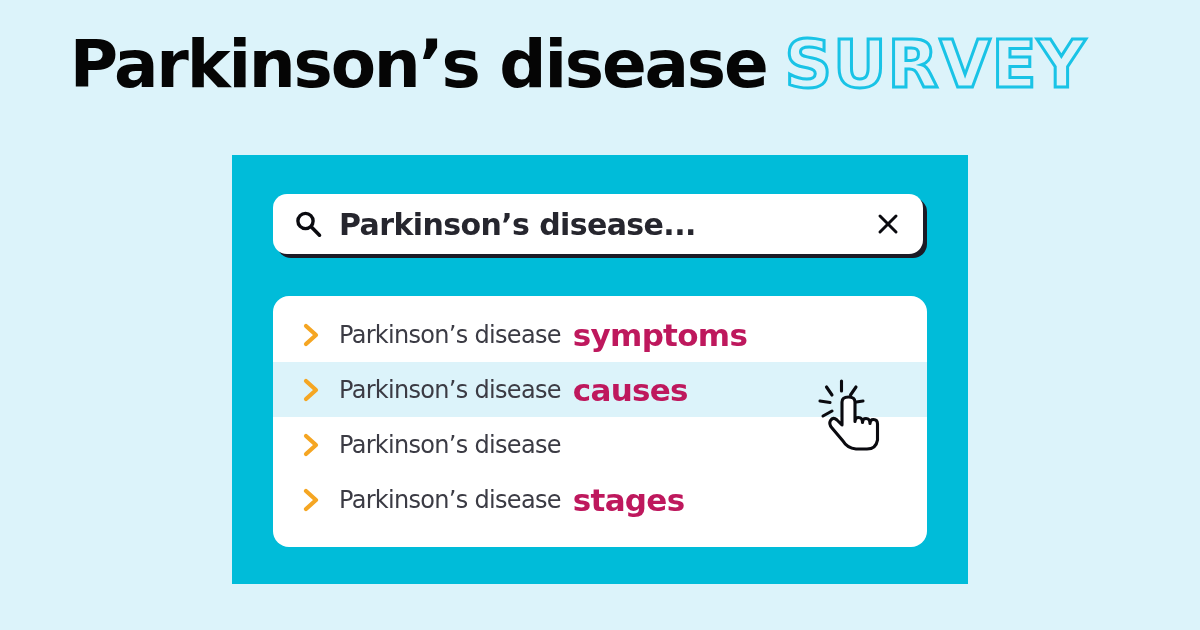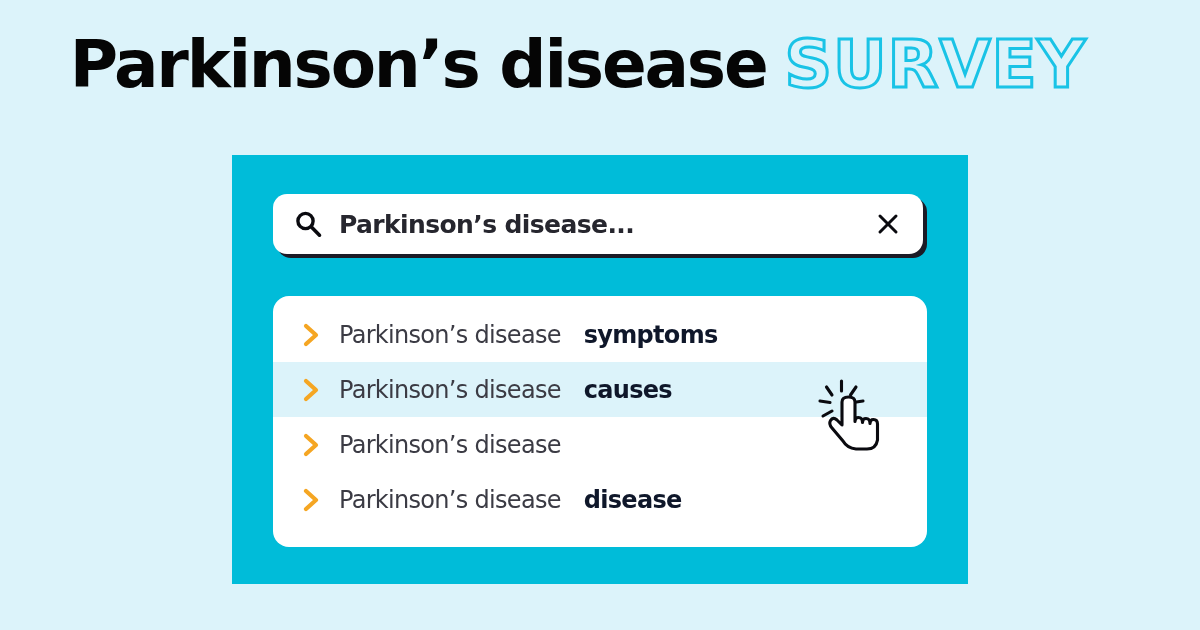--- a/index.html
+++ b/index.html
@@ -71,21 +71,21 @@
   }
   .search-icon {
     width: 30px;
     height: 30px;
     flex: 0 0 auto;
     display: block;
   }
   .search-value {
     flex: 1 1 auto;
     font-family: "DejaVu Sans", sans-serif;
-    font-size: 25px;
+    font-size: 30px;
     font-weight: 700;
     letter-spacing: -0.6px;
     color: #26262e;
     margin-left: 16px;
     white-space: nowrap;
     overflow: hidden;
   }
   .clear-btn {
     flex: 0 0 auto;
     width: 26px;
@@ -124,26 +124,26 @@
   }
   .sug-text {
     margin-left: 19px;
     font-family: "DejaVu Sans", sans-serif;
     font-size: 24px;
     letter-spacing: -0.7px;
     color: #3b3b44;
     white-space: nowrap;
   }
   .sug-kw {
-    margin-left: 23px;
-    font-family: "DejaVu Sans", sans-serif;
-    font-size: 24px;
+    margin-left: 12px;
+    font-family: "DejaVu Sans", sans-serif;
+    font-size: 31px;
     font-weight: 700;
     letter-spacing: -0.7px;
-    color: #0f172a;
+    color: #be185d;
     white-space: nowrap;
   }
 
   
   .cursor {
     position: absolute;
     left: 812px;
     top: 378px;
     width: 78px;
     height: 76px;
@@ -194,21 +194,21 @@
         <polyline points="4,3 14,12 4,21" fill="none" stroke="#f5a623" stroke-width="4.2" stroke-linecap="round" stroke-linejoin="round"></polyline>
       </svg>
       <span class="sug-text">Parkinson’s disease</span>
     </div>
 
     <div class="suggestion-row">
       <svg class="chev-icon" viewBox="0 0 18 24">
         <polyline points="4,3 14,12 4,21" fill="none" stroke="#f5a623" stroke-width="4.2" stroke-linecap="round" stroke-linejoin="round"></polyline>
       </svg>
       <span class="sug-text">Parkinson’s disease</span>
-      <span class="sug-kw">disease</span>
+      <span class="sug-kw">stages</span>
     </div>
 
   </div>
 </div>
 
 <svg class="cursor" viewBox="0 0 78 76">
   <g stroke="#0a0a0f" stroke-width="3.1" stroke-linecap="round" fill="none">
     <line x1="29.5" y1="3" x2="29.5" y2="13"></line>
     <line x1="14.5" y1="9" x2="20" y2="17"></line>
     <line x1="44" y1="9" x2="38.5" y2="17"></line>

